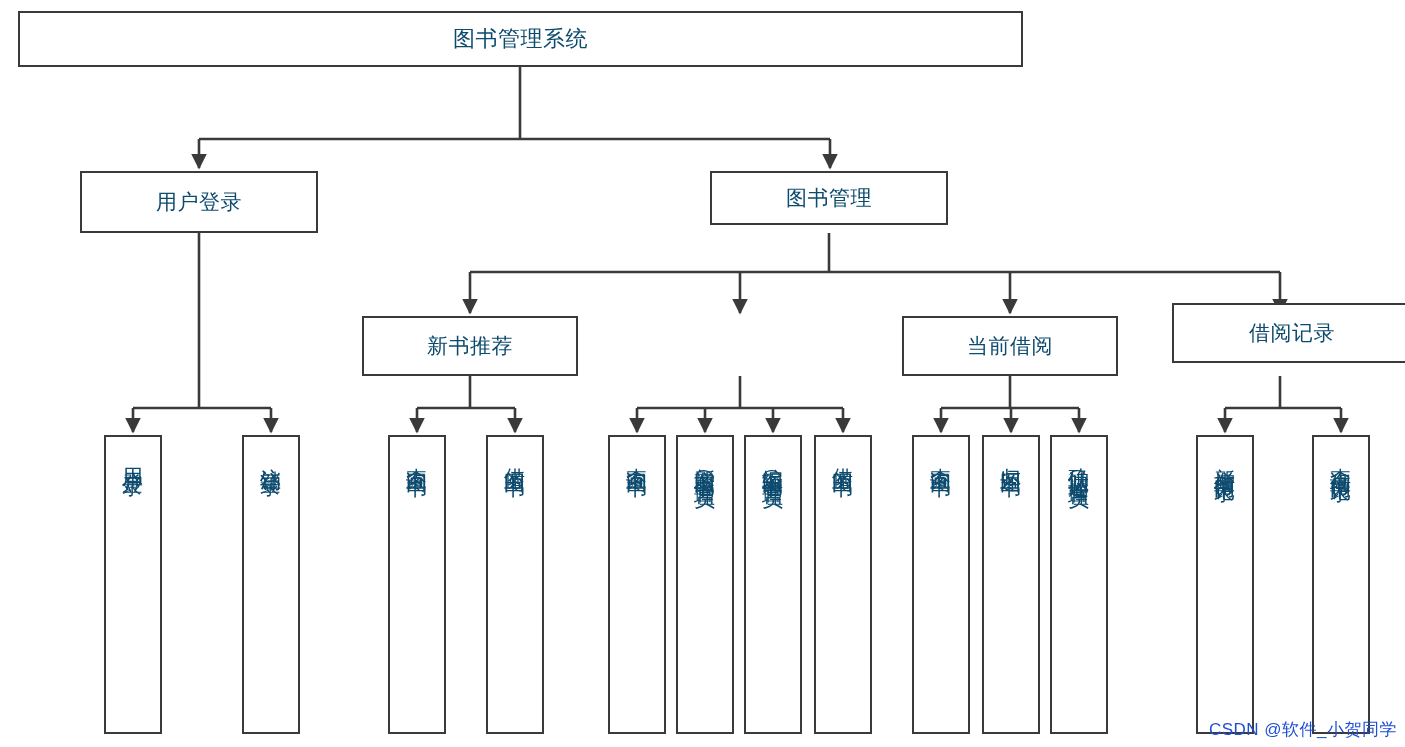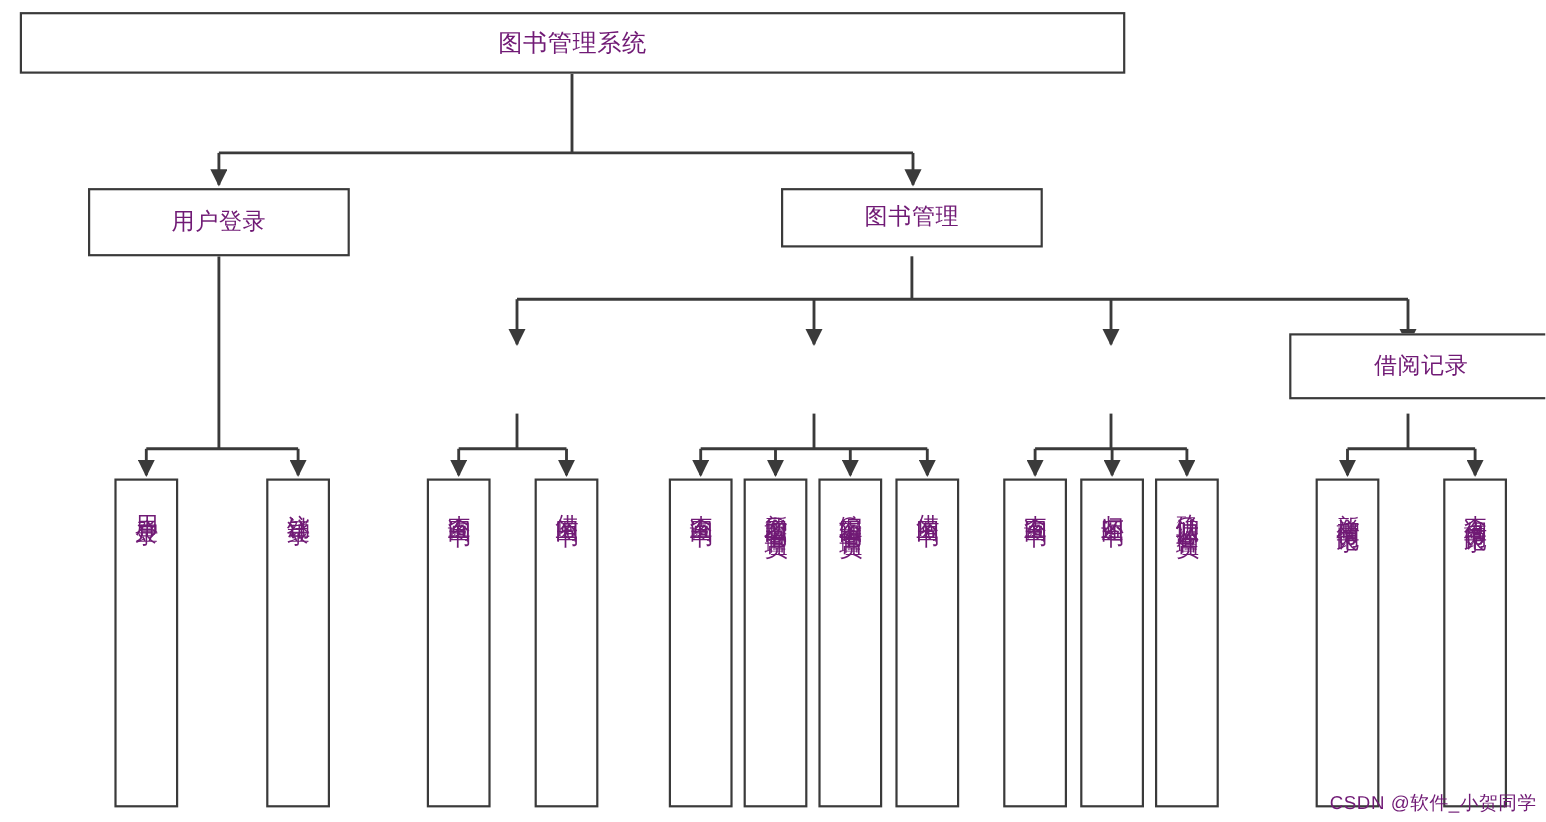--- a/index.html
+++ b/index.html
@@ -31,21 +31,21 @@
     box-sizing: border-box;
     border: 2.5px solid #3a3a3a;
     background: #ffffff;
     display: flex;
     align-items: center;
     justify-content: center;
     color: #2b2b2b;
     z-index: 2;
   }
   .node-label {
-    color: #701a75;
+    color: #0c4a6e;
     line-height: 1.12;
     letter-spacing: 0.5px;
     white-space: pre-wrap;
     text-align: center;
   }
   
   .node.h .node-label {
     font-size: 21px;
   }
   .node.root .node-label {
@@ -61,21 +61,21 @@
     text-orientation: upright;
     font-size: 21px;
     letter-spacing: 3px;
     line-height: 1;
   }
   #watermark {
     position: absolute;
     right: 8px;
     bottom: 6px;
     font-size: 17px;
-    color: #701a75;
+    color: #1d4ed8;
     letter-spacing: 0.5px;
     z-index: 5;
     white-space: nowrap;
     font-family: "Liberation Sans", "DejaVu Sans", sans-serif;
   }
 </style>
 </head>
 <body>
 
 <div id="diagram-root">
@@ -134,20 +134,26 @@
     <span class="node-label">图书管理系统</span>
   </div>
 
   <div class="node h" style="left:80px; top:171px; width:238px; height:62px;">
     <span class="node-label">用户登录</span>
   </div>
   <div class="node h" style="left:710px; top:171px; width:238px; height:54px;">
     <span class="node-label">图书管理</span>
   </div>
 
+  <div class="node h" style="left:362px; top:316px; width:216px; height:60px;">
+    <span class="node-label">新书推荐</span>
+  </div>
+  <div class="node h" style="left:902px; top:316px; width:216px; height:60px;">
+    <span class="node-label">当前借阅</span>
+  </div>
   <div class="node h" style="left:1172px; top:303px; width:240px; height:60px;">
     <span class="node-label">借阅记录</span>
   </div>
 
   <div class="node v" style="left:104px; top:435px; width:58px; height:299px;">
     <span class="node-label">用户登录</span>
   </div>
   <div class="node v" style="left:242px; top:435px; width:58px; height:299px;">
     <span class="node-label">注销登录</span>
   </div>

